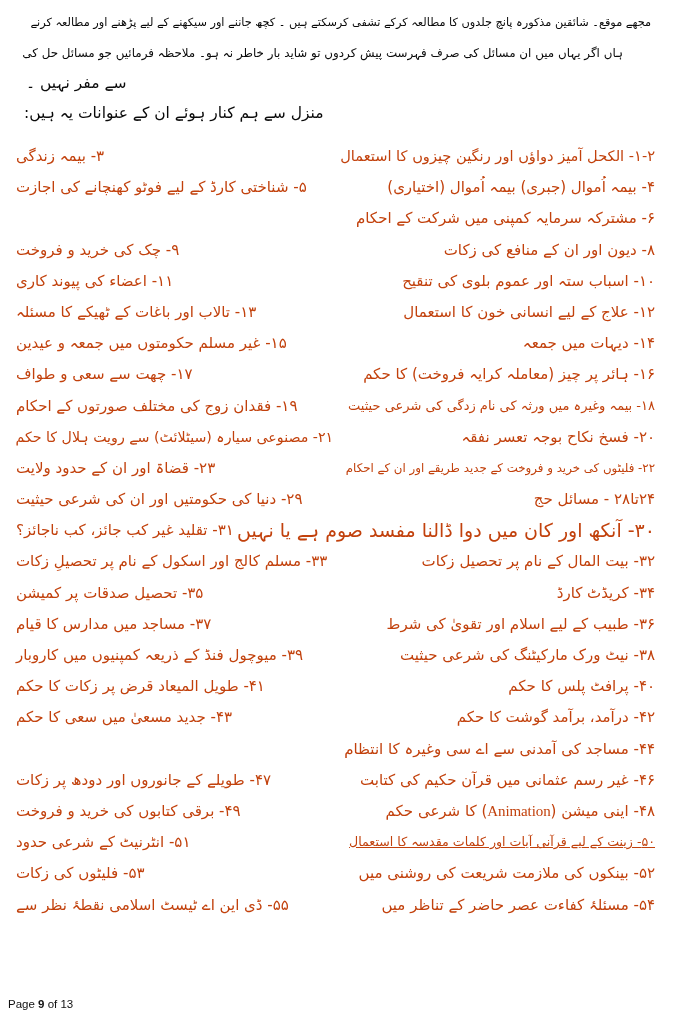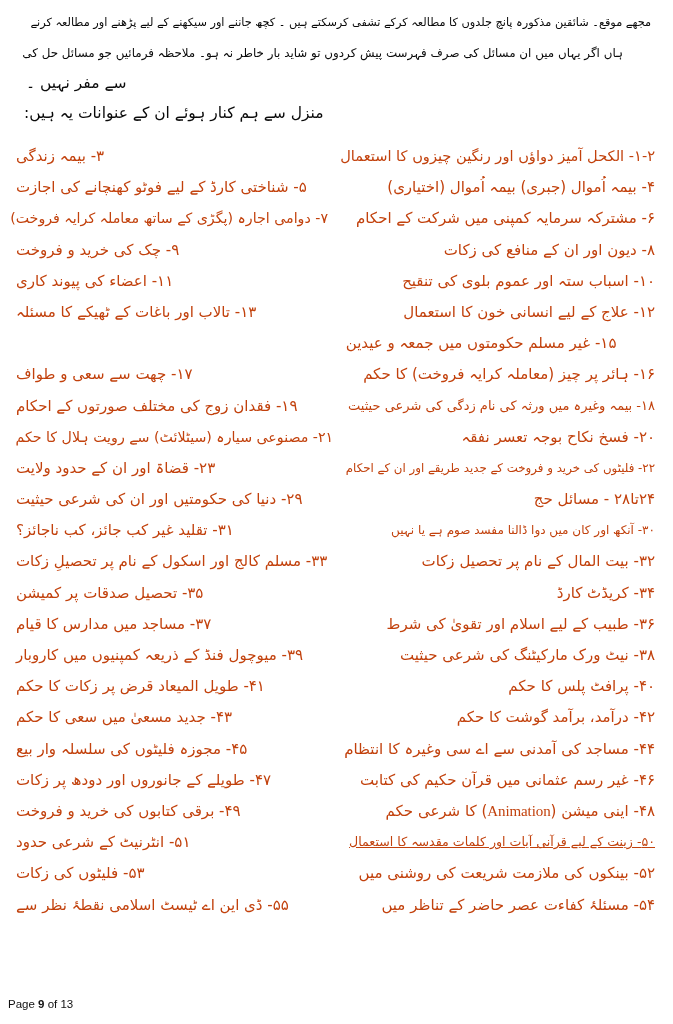--- a/index.html
+++ b/index.html
@@ -119,35 +119,35 @@
       <div class="index-row">
         <div class="col col-right" style="font-size: 14.6px;">۱-۲-  الکحل آمیز دواؤں اور رنگین چیزوں کا استعمال</div>
         <div class="col col-left">۳- بیمہ زندگی</div>
       </div>
       <div class="index-row">
         <div class="col col-right">۴- بیمہ اُموال (جبری) بیمہ اُموال (اختیاری)</div>
         <div class="col col-left">۵- شناختی کارڈ کے لیے فوٹو کھنچانے کی اجازت</div>
       </div>
       <div class="index-row">
         <div class="col col-right">۶- مشترکہ سرمایہ کمپنی میں شرکت کے احکام</div>
-        <div class="col col-left" style="font-size: 14.2px;">۷- دوامی اجارہ (پگڑی کے ساتھ معاملہ کرایہ فروخت)</div>
       </div>
       <div class="index-row">
         <div class="col col-right">۸- دیون اور ان کے منافع کی زکات</div>
         <div class="col col-left">۹- چک کی خرید و فروخت</div>
       </div>
       <div class="index-row">
         <div class="col col-right">۱۰- اسباب ستہ اور عموم بلوی کی تنقیح</div>
         <div class="col col-left">۱۱- اعضاء کی پیوند کاری</div>
       </div>
       <div class="index-row">
         <div class="col col-right">۱۲- علاج کے لیے انسانی خون کا استعمال</div>
         <div class="col col-left">۱۳- تالاب اور باغات کے ٹھیکے کا مسئلہ</div>
       </div>
       <div class="index-row">
+        <div class="col col-right">۱۴- دیہات میں جمعہ</div>
         <div class="col col-left">۱۵- غیر مسلم حکومتوں میں جمعہ و عیدین</div>
       </div>
       <div class="index-row">
         <div class="col col-right">۱۶- ہائر پر چیز (معاملہ کرایہ فروخت) کا حکم</div>
         <div class="col col-left">۱۷- چھت سے سعی و طواف</div>
       </div>
       <div class="index-row">
         <div class="col col-right" style="font-size: 13px;">۱۸- بیمہ وغیرہ میں ورثہ کی نام زدگی کی شرعی حیثیت</div>
         <div class="col col-left">۱۹- فقدان زوج کی مختلف صورتوں کے احکام</div>
       </div>
@@ -157,21 +157,21 @@
       </div>
       <div class="index-row">
         <div class="col col-right" style="font-size: 11.8px;">۲۲- فلیٹوں کی خرید و فروخت کے جدید طریقے اور ان کے احکام</div>
         <div class="col col-left">۲۳- قضاۃ اور ان کے حدود ولایت</div>
       </div>
       <div class="index-row">
         <div class="col col-right">۲۴تا۲۸ - مسائل حج</div>
         <div class="col col-left">۲۹- دنیا کی حکومتیں اور ان کی شرعی حیثیت</div>
       </div>
       <div class="index-row">
-        <div class="col col-right" style="font-size: 12px;">۳۰- آنکھ اور کان میں دوا ڈالنا مفسد صوم ہے یا نہیں</div>
+        <div class="col col-right" style="font-size: 19px;">۳۰- آنکھ اور کان میں دوا ڈالنا مفسد صوم ہے یا نہیں</div>
         <div class="col col-left">۳۱- تقلید غیر کب جائز، کب ناجائز؟</div>
       </div>
       <div class="index-row">
         <div class="col col-right">۳۲- بیت المال کے نام پر تحصیل زکات</div>
         <div class="col col-left">۳۳- مسلم کالج اور اسکول کے نام پر تحصیلِ زکات</div>
       </div>
       <div class="index-row">
         <div class="col col-right">۳۴- کریڈٹ کارڈ</div>
         <div class="col col-left">۳۵- تحصیل صدقات پر کمیشن</div>
       </div>
@@ -186,21 +186,20 @@
       <div class="index-row">
         <div class="col col-right">۴۰- پرافٹ پلس کا حکم</div>
         <div class="col col-left">۴۱- طویل المیعاد قرض پر زکات کا حکم</div>
       </div>
       <div class="index-row">
         <div class="col col-right">۴۲- درآمد، برآمد گوشت کا حکم</div>
         <div class="col col-left">۴۳- جدید مسعیٰ میں سعی کا حکم</div>
       </div>
       <div class="index-row">
         <div class="col col-right">۴۴- مساجد کی آمدنی سے اے سی وغیرہ کا انتظام</div>
-        <div class="col col-left">۴۵- مجوزہ فلیٹوں کی سلسلہ وار بیع</div>
       </div>
       <div class="index-row">
         <div class="col col-right">۴۶- غیر رسم عثمانی میں قرآن حکیم کی کتابت</div>
         <div class="col col-left">۴۷- طویلے کے جانوروں اور دودھ پر زکات</div>
       </div>
       <div class="index-row">
         <div class="col col-right">۴۸- اینی میشن (<span class="latin">Animation</span>) کا شرعی حکم</div>
         <div class="col col-left">۴۹- برقی کتابوں کی خرید و فروخت</div>
       </div>
       <div class="index-row">

